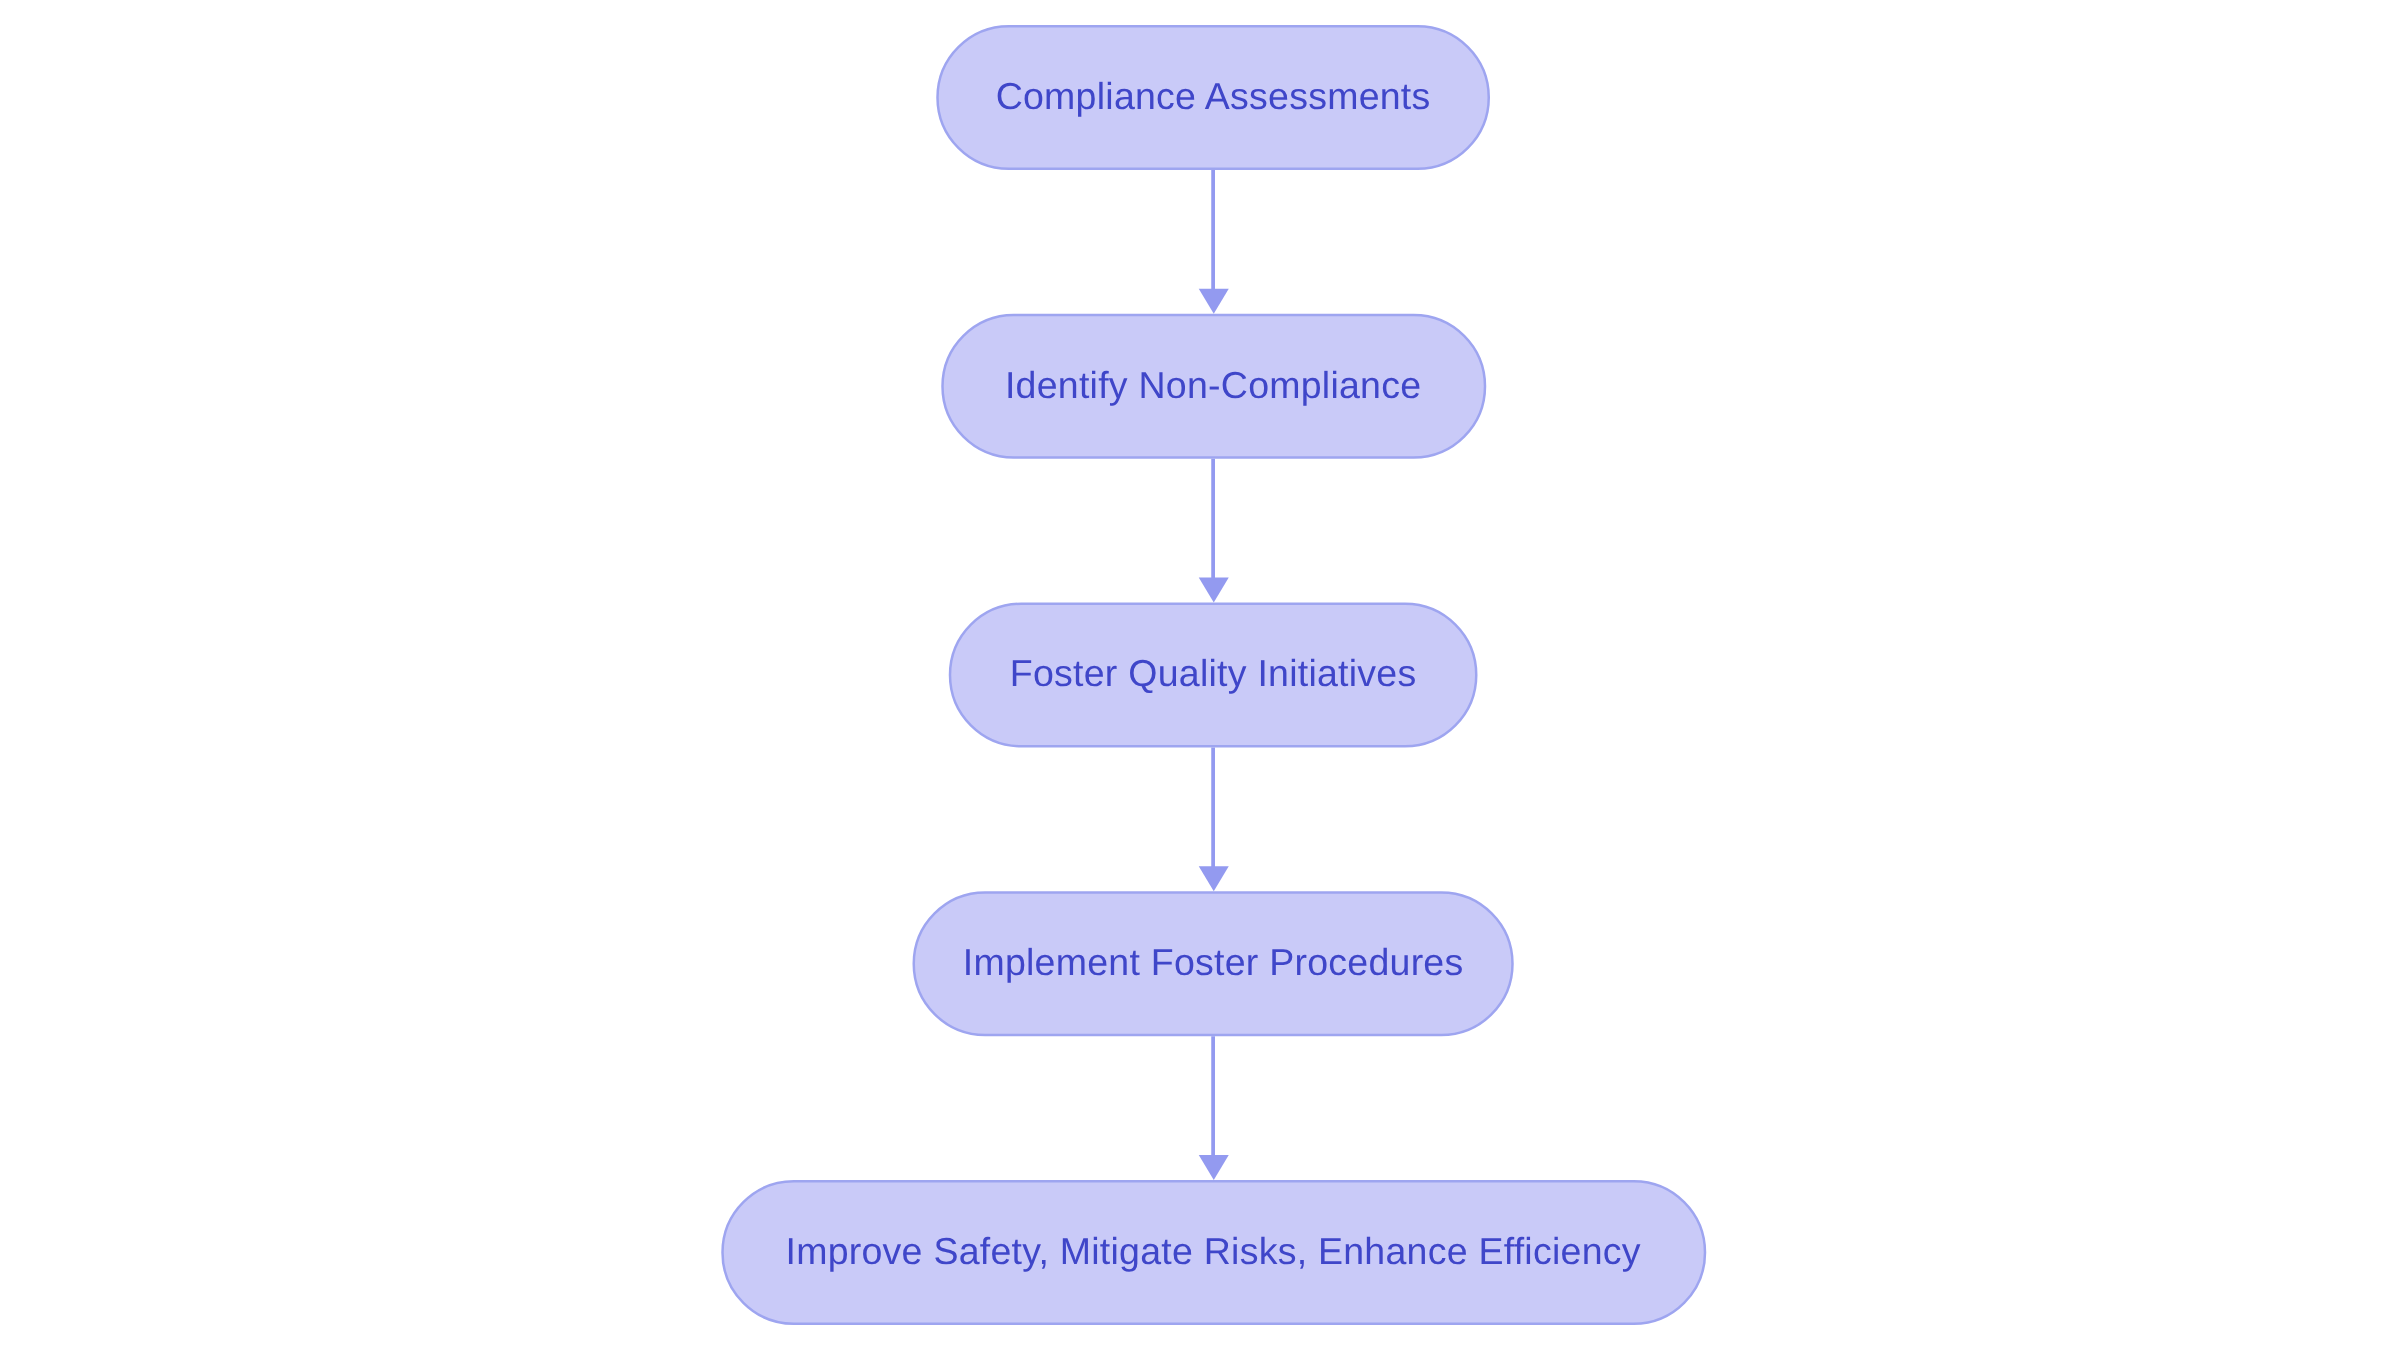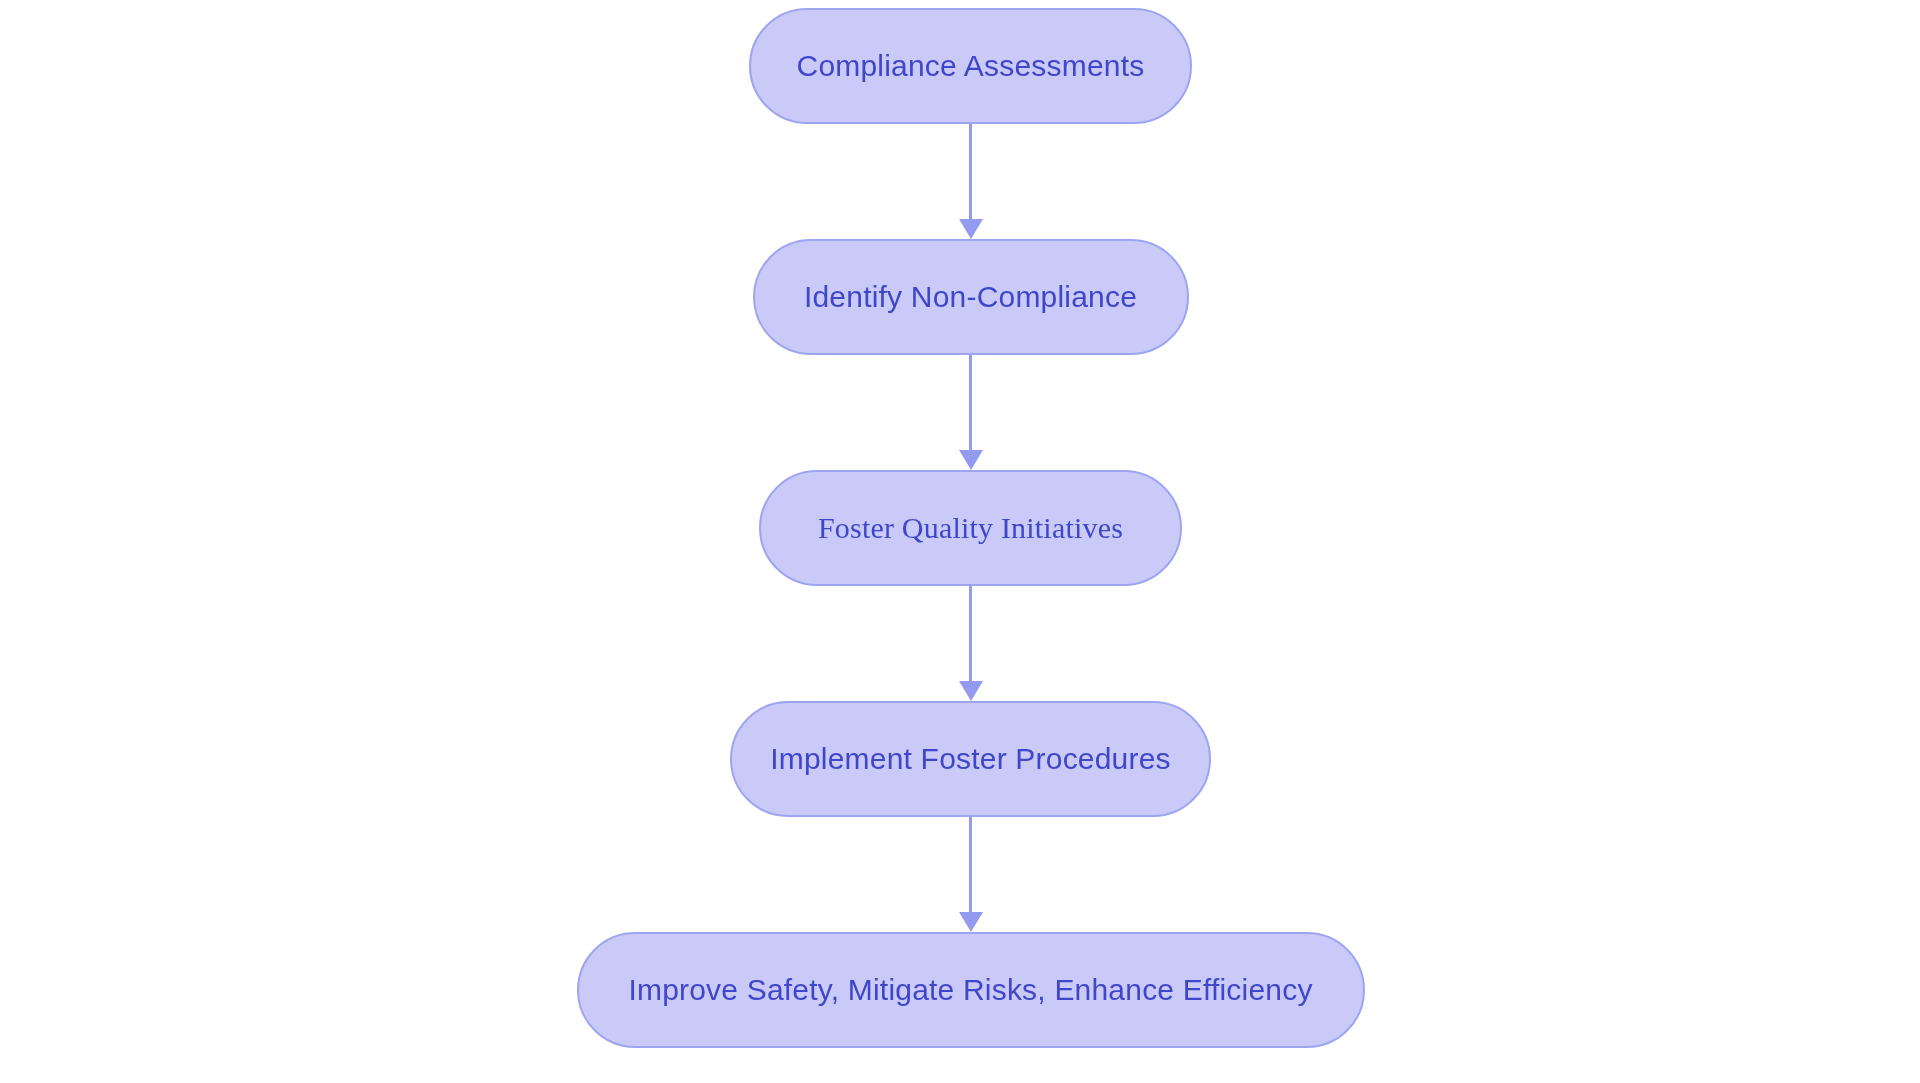--- a/index.html
+++ b/index.html
@@ -10,21 +10,21 @@
   #canvas {
     position: relative;
     width: 1920px;
     height: 1083px;
     background: var(--bg, #ffffff);
     font-family: "Liberation Sans", sans-serif;
     overflow: hidden;
   }
   .flow {
     position: absolute;
-    top: 8px;
+    top: 20px;
     left: 0;
     right: 0;
     display: flex;
     flex-direction: column;
     align-items: center;
     padding-left: 21px;
   }
   .node {
     box-sizing: border-box;
     height: 116px;
@@ -34,21 +34,21 @@
     color: var(--node-text, #3f46c9);
     font-size: 30px;
     letter-spacing: 0.2px;
     display: flex;
     align-items: center;
     justify-content: center;
     white-space: nowrap;
   }
   .node.n0 { width: 443px; }
   .node.n1 { width: 436px; }
-  .node.n2 { width: 423px; font-family: Liberation Serif, serif; }
+  .node.n2 { width: 423px; }
   .node.n3 { width: 481px; }
   .node.n4 { width: 788px; }
   .connector {
     position: relative;
     height: 115px;
     width: 26px;
     display: flex;
     justify-content: center;
   }
   .connector .line {

